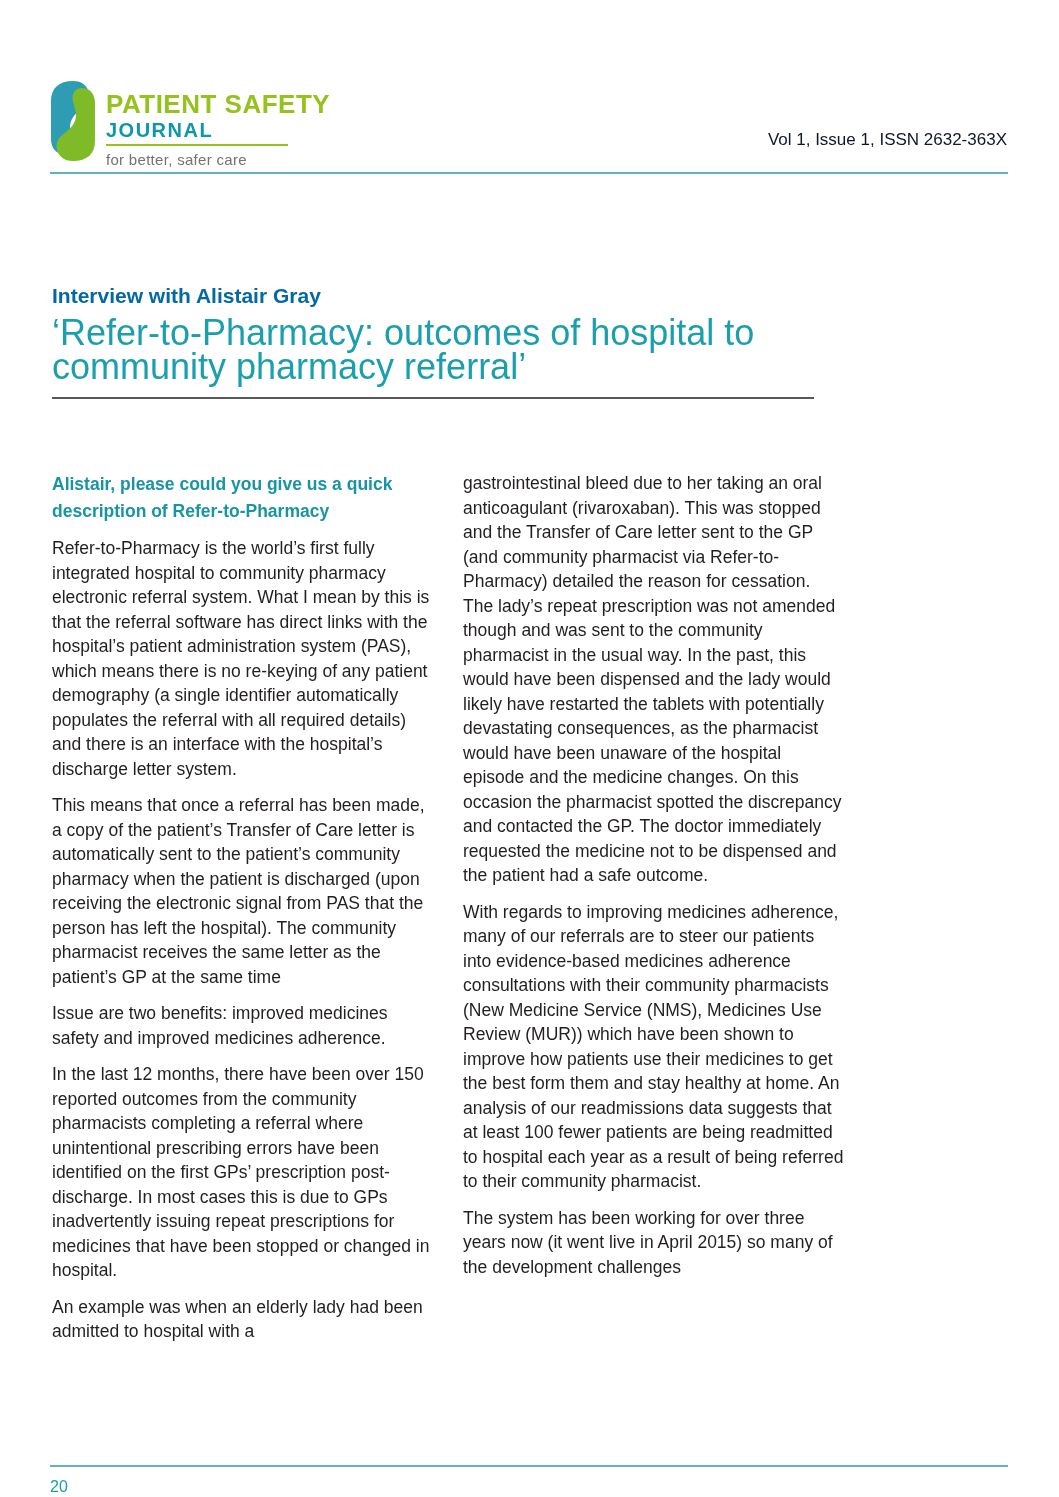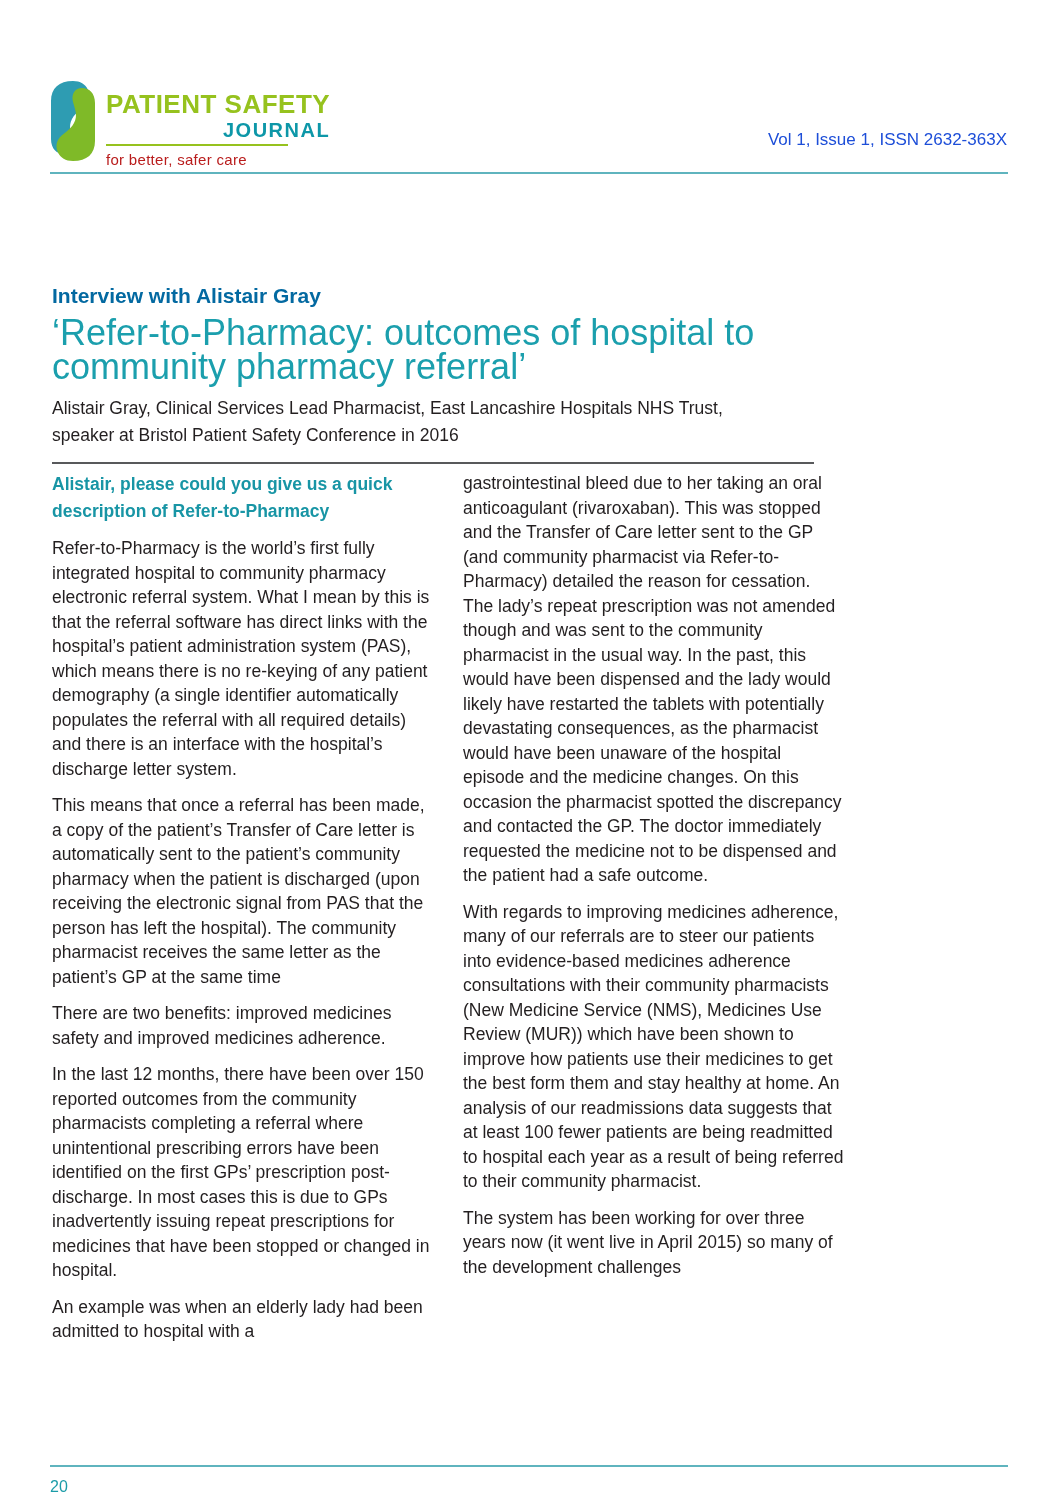--- a/index.html
+++ b/index.html
@@ -10,26 +10,26 @@
     font-family:"Liberation Sans", sans-serif;
     color:#231F20;
     overflow:hidden;
     margin-top:31px;
   }
   
   .logo{position:absolute;top:48px;left:48px;display:flex;align-items:flex-start;}
   .logo-mark{width:50px;height:84px;flex:0 0 auto;}
   .logo-text{margin-left:8px;padding-top:12px;}
   .logo-title{font-size:26px;font-weight:bold;color:#96C21E;letter-spacing:.5px;line-height:26px;}
-  .logo-subtitle{font-size:20px;font-weight:bold;color:#0D97A8;letter-spacing:1.5px;line-height:22px;margin-top:2px;text-align:right;}
+  .logo-subtitle{font-size:20px;font-weight:bold;color:#0D97A8;letter-spacing:1.5px;line-height:22px;margin-top:2px;}
   .logo-rule{width:182px;height:0;border-top:2px solid #96C21E;margin-top:3px;}
-  .logo-tagline{font-size:15px;color:#b91c1c;margin-top:5px;letter-spacing:.3px;}
+  .logo-tagline{font-size:15px;color:#737373;margin-top:5px;letter-spacing:.3px;}
   .issue-line{
     position:absolute;top:99px;right:52px;
-    font-size:17px;color:#1d4ed8;
+    font-size:17px;color:#0f172a;
   }
   .header-rule{
     position:absolute;top:141px;left:50px;right:51px;
     height:0;border-top:2px solid #5FB4BE;
   }
   
   .article-head{position:absolute;top:252px;left:52px;width:762px;}
   .kicker{margin:0 0 7px 0;font-size:21px;font-weight:bold;color:#0369a1;line-height:26px;}
   .title{margin:0 0 11px 0;font-size:36px;font-weight:normal;color:#1B9FAD;line-height:34px;}
   .byline{margin:0;font-size:17.5px;color:#231F20;line-height:27px;}
@@ -74,30 +74,29 @@
       <div class="logo-tagline">for better, safer care</div>
     </div>
   </div>
 
   <div class="issue-line">Vol 1, Issue 1, ISSN 2632-363X</div>
   <div class="header-rule"></div>
 
   <section class="article-head">
     <h3 class="kicker">Interview with Alistair Gray</h3>
     <h1 class="title">‘Refer-to-Pharmacy: outcomes of hospital to community pharmacy referral’</h1>
-    <p class="byline"><span>Alistair Gray, Clinical Services Lead Pharmacist, East Lancashire Hospitals NHS Trust,</span><br><span>speaker at Bristol Patient Safety Conference in 2016</span></p>
     <div class="byline-rule"></div>
   </section>
 
   <section class="columns">
     <div class="col">
       <h4 class="q-heading">Alistair, please could you give us a quick description of Refer-to-Pharmacy</h4>
       <p class="body-para">Refer-to-Pharmacy is the world’s first fully integrated hospital to community pharmacy electronic referral system. What I mean by this is that the referral software has direct links with the hospital’s patient administration system (PAS), which means there is no re-keying of any patient demography (a single identifier automatically populates the referral with all required details) and there is an interface with the hospital’s discharge letter system.</p>
       <p class="body-para">This means that once a referral has been made, a copy of the patient’s Transfer of Care letter is automatically sent to the patient’s community pharmacy when the patient is discharged (upon receiving the electronic signal from PAS that the person has left the hospital). The community pharmacist receives the same letter as the patient’s GP at the same time</p>
-      <p class="body-para">There are two benefits: improved medicines safety and improved medicines adherence.</p>
+      <p class="body-para">Issue are two benefits: improved medicines safety and improved medicines adherence.</p>
       <p class="body-para">In the last 12 months, there have been over 150 reported outcomes from the community pharmacists completing a referral where unintentional prescribing errors have been identified on the first GPs’ prescription post-discharge. In most cases this is due to GPs inadvertently issuing repeat prescriptions for medicines that have been stopped or changed in hospital.</p>
       <p class="body-para">An example was when an elderly lady had been admitted to hospital with a</p>
     </div>
     <div class="col">
       <p class="body-para">gastrointestinal bleed due to her taking an oral anticoagulant (rivaroxaban). This was stopped and the Transfer of Care letter sent to the GP (and community pharmacist via Refer-to-Pharmacy) detailed the reason for cessation. The lady’s repeat prescription was not amended though and was sent to the community pharmacist in the usual way. In the past, this would have been dispensed and the lady would likely have restarted the tablets with potentially devastating consequences, as the pharmacist would have been unaware of the hospital episode and the medicine changes. On this occasion the pharmacist spotted the discrepancy and contacted the GP. The doctor immediately requested the medicine not to be dispensed and the patient had a safe outcome.</p>
       <p class="body-para">With regards to improving medicines adherence, many of our referrals are to steer our patients into evidence-based medicines adherence consultations with their community pharmacists (New Medicine Service (NMS), Medicines Use Review (MUR)) which have been shown to improve how patients use their medicines to get the best form them and stay healthy at home. An analysis of our readmissions data suggests that at least 100 fewer patients are being readmitted to hospital each year as a result of being referred to their community pharmacist.</p>
       <p class="body-para">The system has been working for over three years now (it went live in April 2015) so many of the development challenges</p>
     </div>
   </section>
 

